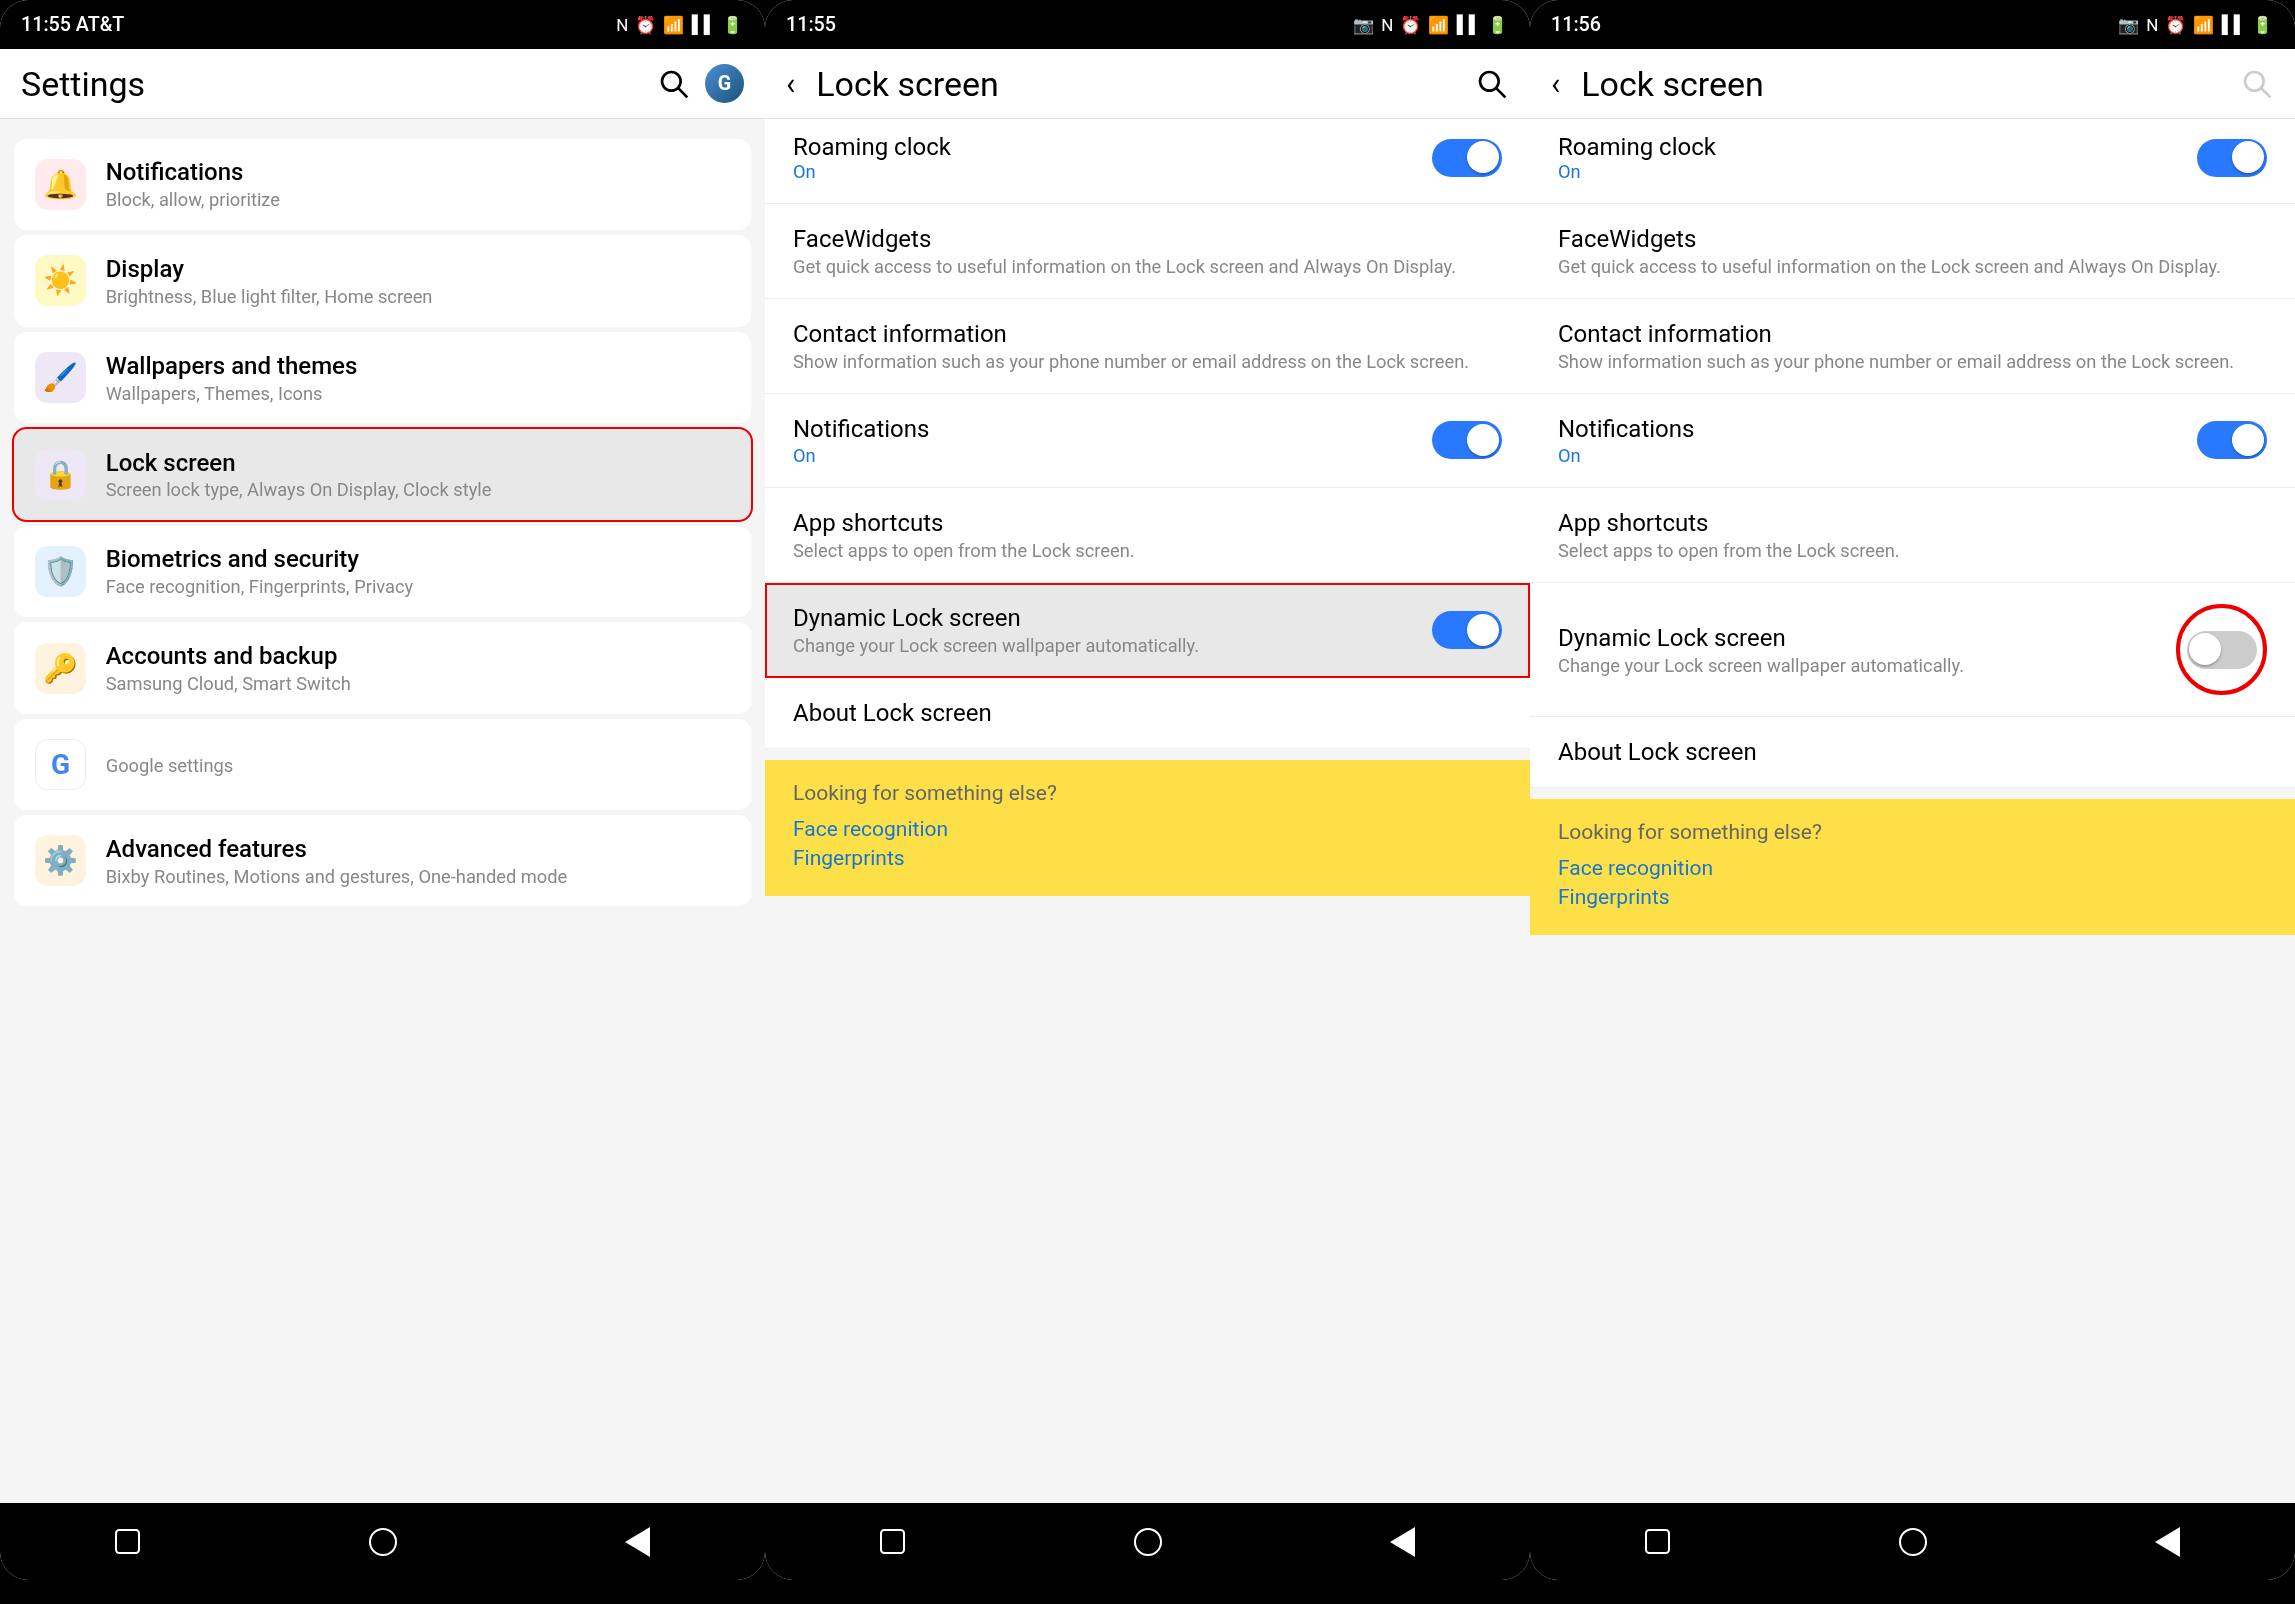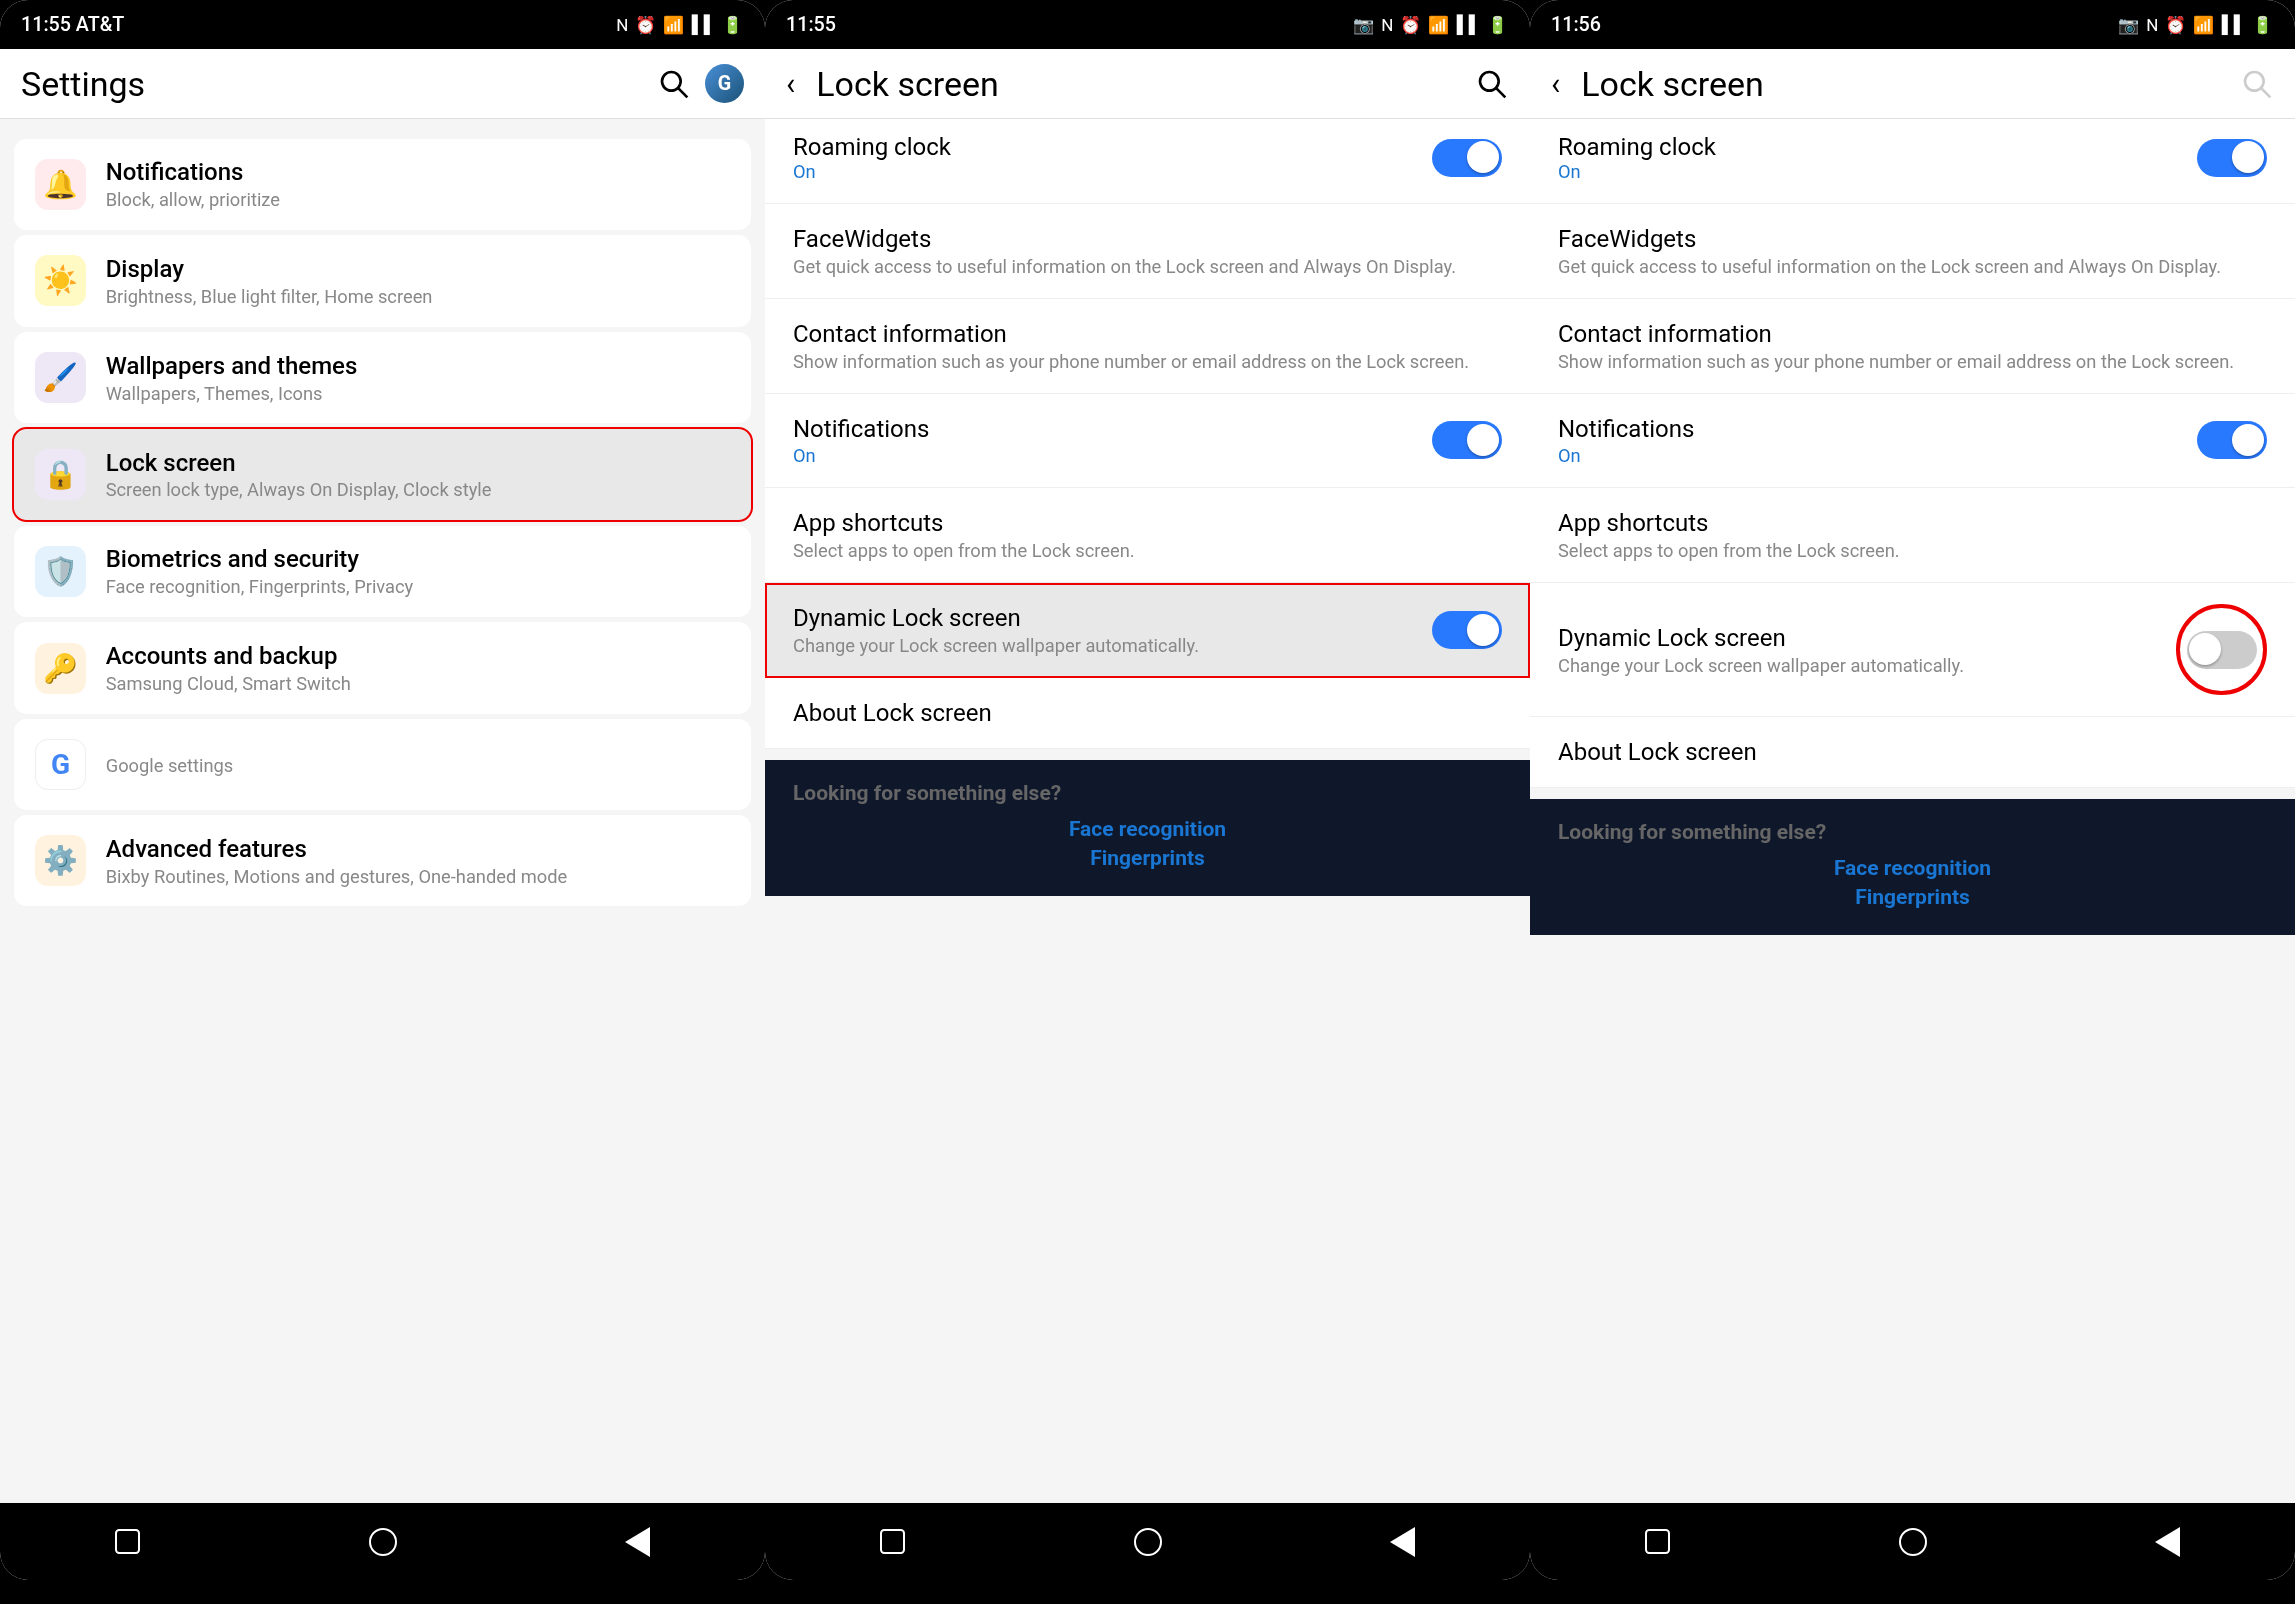--- a/index.html
+++ b/index.html
@@ -225,36 +225,34 @@
     }
 
     
     .section-divider {
       height: 11.3px;
       background: #f5f5f5;
     }
 
     
     .looking-section {
-      background: #0f172a;
+      background: #fde047;
       margin: 0;
       padding: 21px 28px;
-      font-weight: bold;
     }
     .looking-title {
       font-size: 21px;
       color: #666;
       margin-bottom: 11.3px;
     }
     .looking-link {
       font-size: 21px;
       color: #1976d2;
       display: block;
       margin: 5px 0;
-      text-align: center;
     }
 
     
     .partial-item {
       background: #fff;
       padding: 14px 28px 21px;
       border-bottom: 0.7px solid #eee;
       display: flex;
       align-items: center;
       justify-content: space-between;

